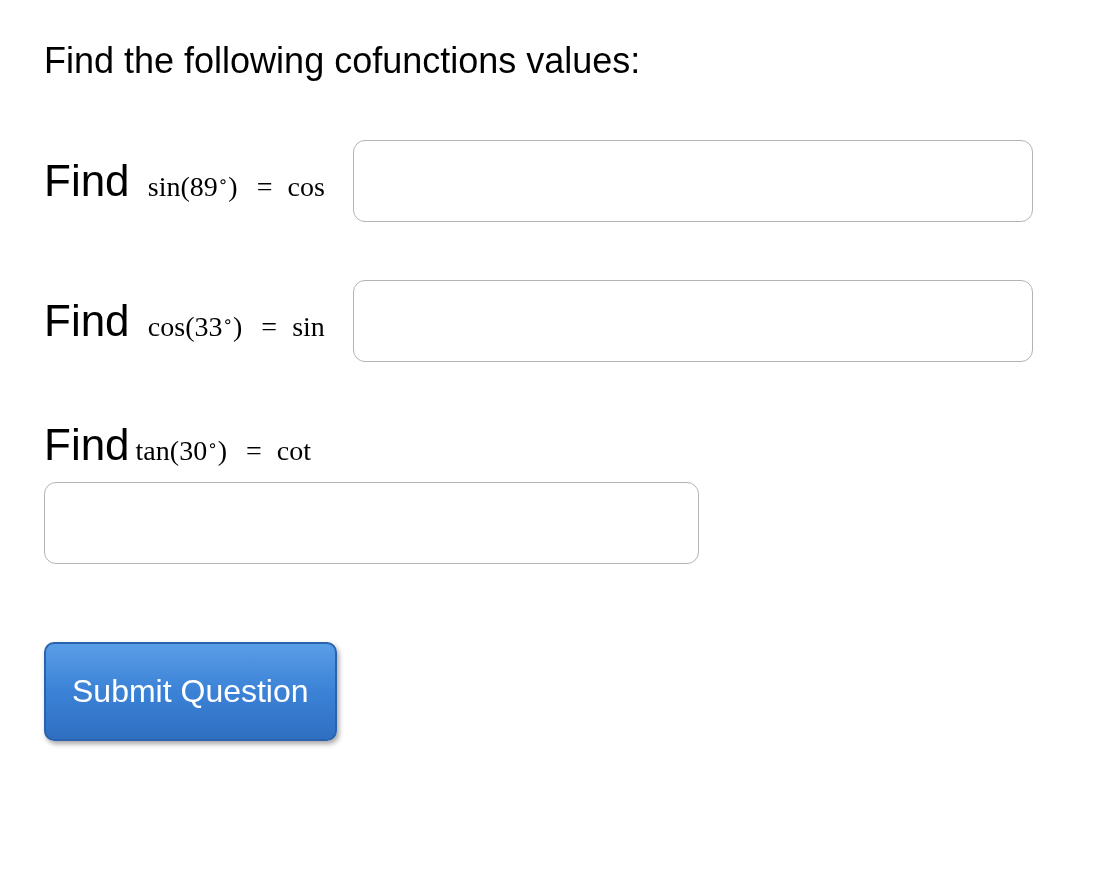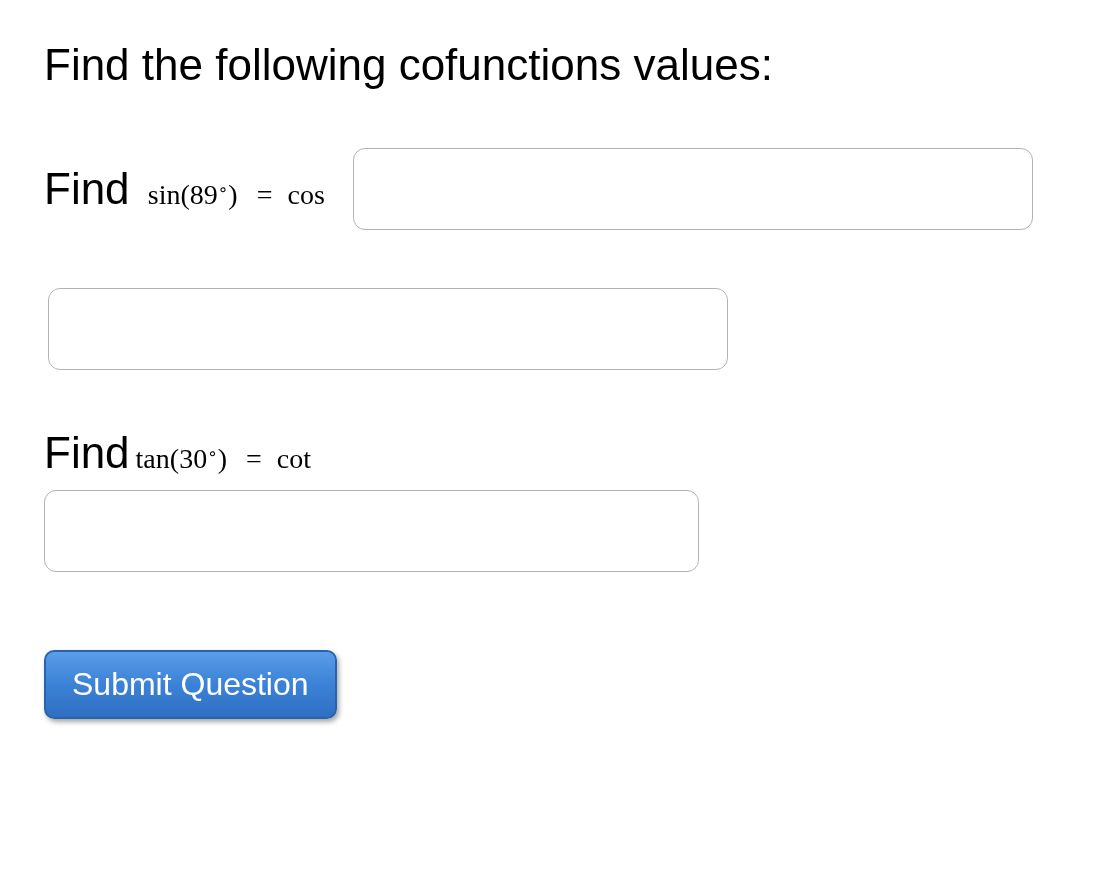--- a/index.html
+++ b/index.html
@@ -9,21 +9,21 @@
       margin: 0;
       padding: 40px 44px;
       font-family: "Trebuchet MS", "Lucida Sans Unicode", "Lucida Grande", sans-serif;
       font-size: 34px;
       color: #000;
       background: #fff;
       width: 1110px;
       overflow-x: hidden;
     }
     .prompt {
-      font-size: 44px;
+      font-size: 36px;
       margin-bottom: 58px;
     }
     .row {
       display: flex;
       align-items: center;
       flex-wrap: wrap;
       margin-bottom: 58px;
       gap: 18px;
     }
     .row-stacked {
@@ -77,21 +77,21 @@
       margin-left: 4px;
     }
     .narrow-input {
       width: 655px;
       height: 82px;
       margin-top: 4px;
     }
     .submit-btn {
       display: inline-block;
       margin-top: 20px;
-      padding: 14px 26px;
+      padding: 29px 26px;
       font-size: 32px;
       font-family: "Trebuchet MS", "Lucida Sans Unicode", sans-serif;
       color: #fff;
       background: linear-gradient(to bottom, #5a9de8 0%, #3b82d6 50%, #2f6fc2 100%);
       border: 2px solid #2a63ad;
       border-radius: 10px;
       box-shadow: 2px 3px 5px rgba(0,0,0,0.35);
       cursor: pointer;
     }
   </style>
@@ -105,20 +105,23 @@
 
 <div class="row">
   <span>
     <span class="find-label">Find </span><span class="math"><span>sin</span><span class="paren">(</span><span>89</span><span class="deg">∘</span><span class="paren">)</span><span class="eq"> = </span><span class="cofn">cos</span></span>
   </span>
   <input type="text" class="wide-input clip" value="" style="">
 </div>
 
 
 <div class="row">
+  <span>
+    <span class="find-label">Find </span><span class="math"><span>cos</span><span class="paren">(</span><span>33</span><span class="deg">∘</span><span class="paren">)</span><span class="eq"> = </span><span class="cofn">sin</span></span>
+  </span>
   <input type="text" class="wide-input clip" value="" style="">
 </div>
 
 
 <div class="row-stacked">
   <div class="line">
     <span class="find-label">Find </span>
       <span class="math"><span>tan</span><span class="paren">(</span><span>30</span><span class="deg">∘</span><span class="paren">)</span><span class="eq"> = </span><span class="cofn">cot</span></span>
   </div>
   <input type="text" class="narrow-input" value="" style="">

